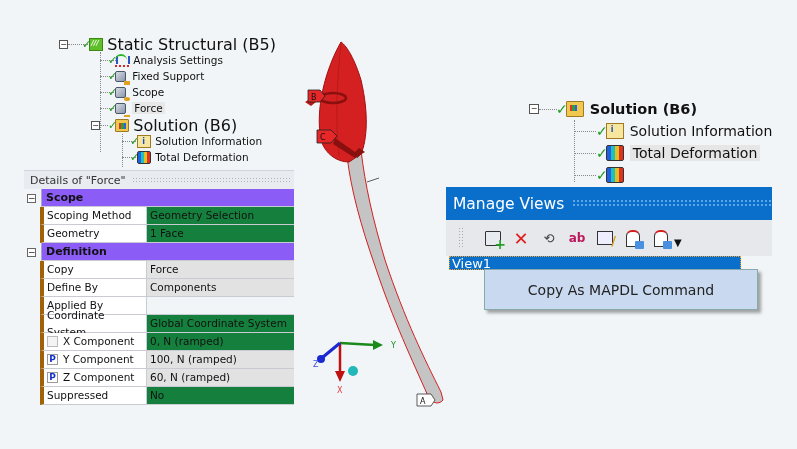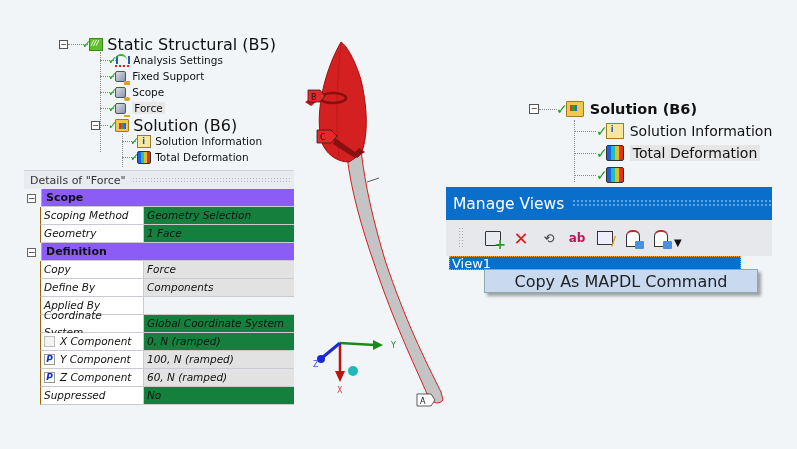--- a/index.html
+++ b/index.html
@@ -32,21 +32,21 @@
   .ico-result { background: linear-gradient(90deg, #2060e0 0 25%, #20c0c0 25% 50%, #e0c020 50% 75%, #e03020 75%); border: 1px solid #333; border-radius: 2px; }
 
   
   .details { position: absolute; left: 24px; top: 170px; width: 270px; }
   .details-head { height: 19px; background: #e8ebef; border-top: 1px solid #d0d4da; display: flex; align-items: center; padding-left: 6px; font-size: 11px; color: #333; }
   .details-head .dots { flex: 1; height: 7px; margin: 0 4px 0 6px; background-image: radial-gradient(#b0b4ba 1px, transparent 1px); background-size: 3px 3px; }
   .grid { position: relative; }
   .grp { height: 18px; display: flex; align-items: center; font-weight: bold; font-size: 11px; }
   .grp .exp { width: 9px; height: 9px; border: 1px solid #666; background: #fff; font-size: 9px; line-height: 6px; text-align: center; margin-left: 3px; margin-right: 5px; color: #222; font-weight: normal; }
   .grp .glbl { border-left: 1px solid #aab; padding-left: 4px; height: 18px; line-height: 18px; flex: 1; border-bottom: 1px solid #c8ccd2; background: #8b5cf6; }
-  .row { height: 18px; display: flex; margin-left: 16px; border-bottom: 1px solid #c8ccd2; border-left: 1px solid #a16207; font-style: italic; }
+  .row { height: 18px; display: flex; margin-left: 16px; border-bottom: 1px solid #c8ccd2; border-left: 4px solid #a16207; }
   .row .k { width: 103px; border-right: 1px solid #c8ccd2; padding-left: 3px; line-height: 17px; background: #fff; font-size: 10.5px; display: flex; align-items: center; }
   .row .v { flex: 1; padding-left: 3px; line-height: 17px; font-size: 10.5px; background: #15803d; }
   .row.gray .v { background: #e2e2e2; }
   .pbox { width: 11px; height: 11px; border: 1px solid #999; margin-right: 5px; font-size: 9px; line-height: 9px; text-align: center; font-weight: bold; color: #1030d0; background: #fff; flex-shrink: 0; }
   .pbox.empty { background: #f4f4f4; border-color: #bbb; }
 
   
   .viewport { position: absolute; left: 295px; top: 30px; width: 170px; height: 390px; }
 
   
@@ -70,21 +70,21 @@
   .tb-del { color: #e02020; font-size: 18px; font-weight: bold; }
   .tb-rot { color: #444; font-size: 13px; }
   .tb-ren { color: #be185d; font-size: 12px; font-weight: bold; }
   .tb-edit { width: 16px; height: 14px; border: 1.5px solid #333; background: #eef; position: relative; }
   .tb-edit::after { content: "/"; position: absolute; right: -4px; bottom: -4px; color: #d9a020; font-weight: bold; font-size: 13px; }
   .tb-doc { width: 14px; height: 17px; border: 1.5px solid #333; background: #fff; position: relative; border-top: 2px solid #d02020; border-radius: 6px 6px 0 0; }
   .tb-doc::after { content: ""; position: absolute; right: -5px; bottom: -3px; width: 9px; height: 8px; background: #4a90e0; border-radius: 1px; }
   .tb-caret { font-size: 10px; color: #111; margin-left: -4px; margin-top: 8px; }
   .mv-list { height: 60px; background: #f2f5f8; position: relative; }
   .view-item { position: absolute; left: 3px; top: 0; width: 292px; height: 14px; background: #0a6ecb; color: #fff; font-size: 13px; line-height: 14px; padding-left: 2px; border: 1px dotted #f0a030; }
-  .ctx { position: absolute; left: 38px; top: 13px; width: 274px; height: 24px; background: #c9daf0; border: 1px solid #8aa; box-shadow: 3px 3px 3px rgba(0,0,0,0.35); display: flex; align-items: center; justify-content: center; font-size: 16px; color: #222; }
+  .ctx { position: absolute; left: 38px; top: 13px; width: 274px; height: 41px; background: #c9daf0; border: 1px solid #8aa; box-shadow: 3px 3px 3px rgba(0,0,0,0.35); display: flex; align-items: center; justify-content: center; font-size: 14px; color: #222; }
 </style>
 </head>
 <body>
 
 <div class="tree">
 
   <div class="vline" style="left:42px; top:16px; height:100px;"></div>
   <div class="vline" style="left:64px; top:98px; height:33px;"></div>
   <div class="hline" style="left:10px; top:8px; width:22px;"></div>
   <div class="hline" style="left:42px; top:24px; width:16px;"></div>

